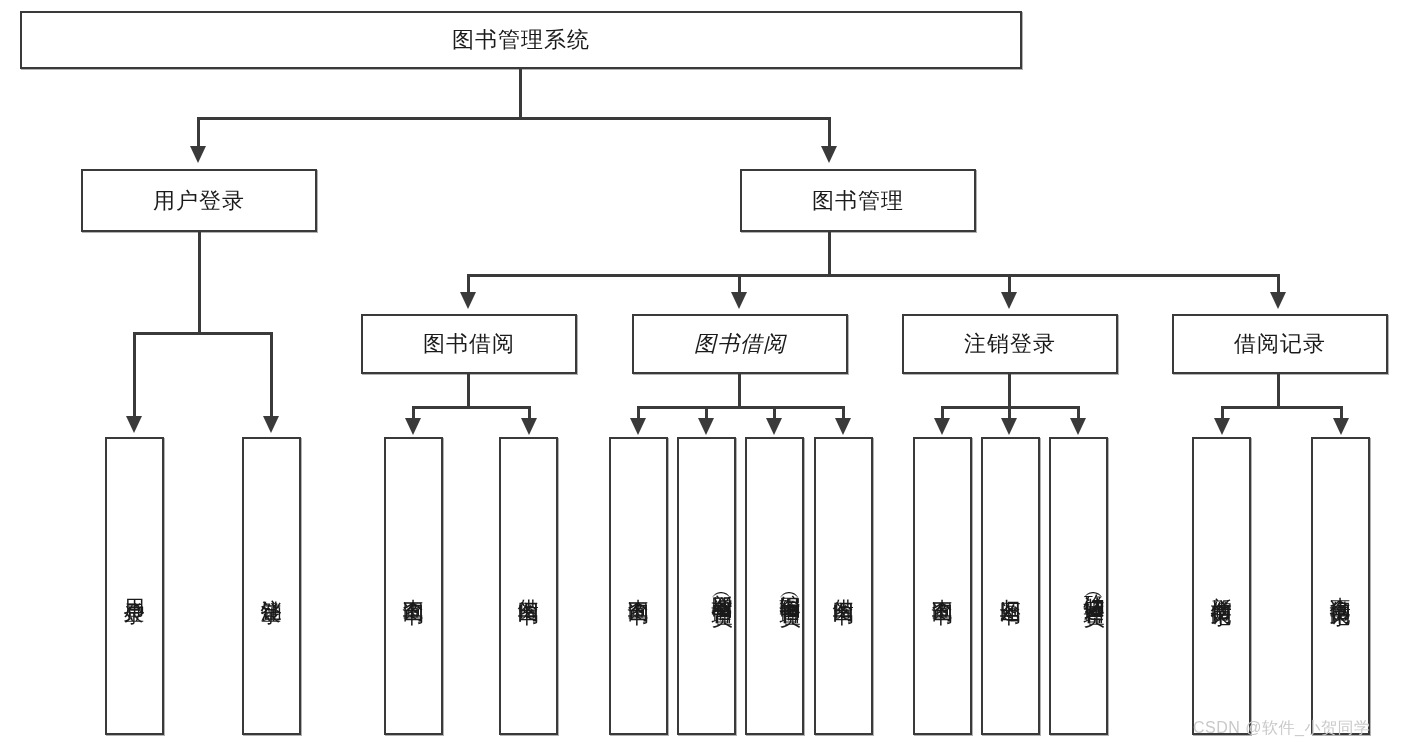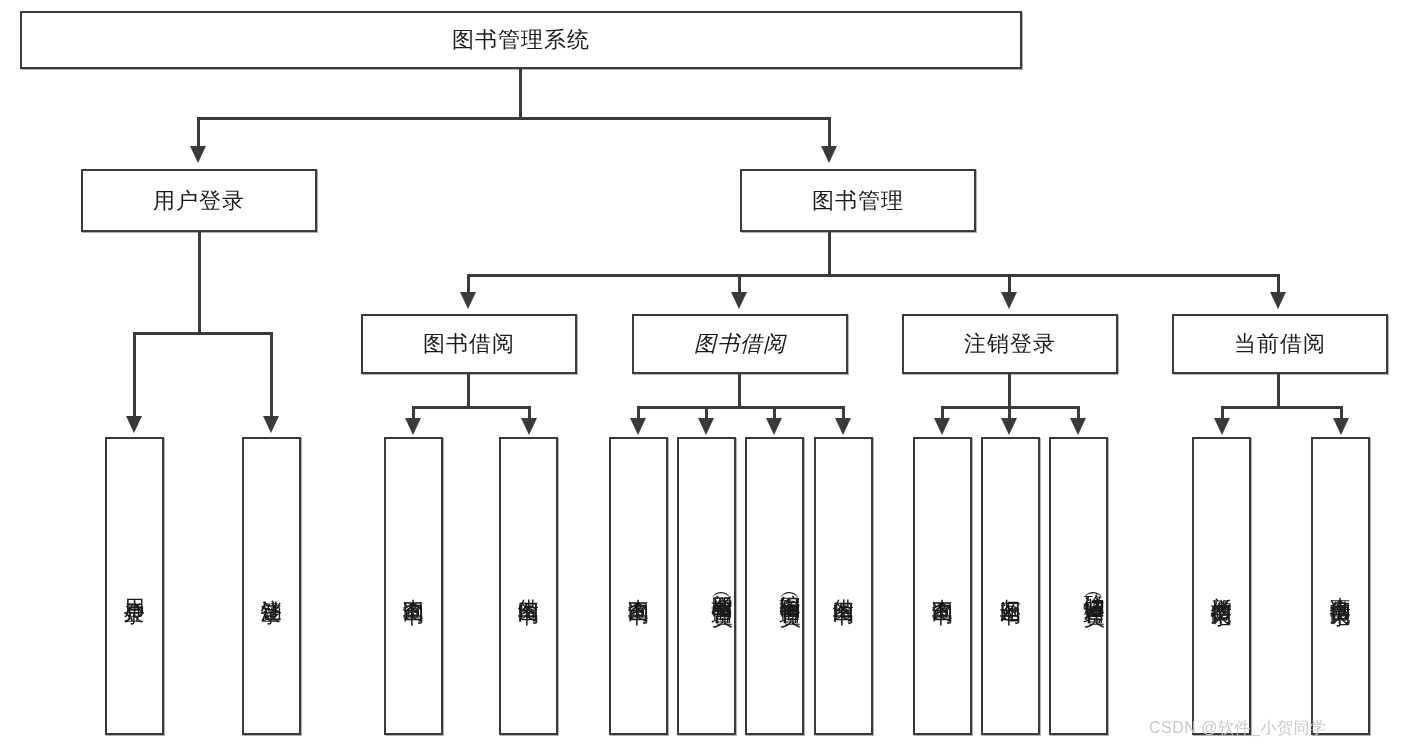--- a/index.html
+++ b/index.html
@@ -120,21 +120,21 @@
   <div class="node node-h" style="left:361px; top:314px; width:216px; height:60px;">
     <span>图书借阅</span>
   </div>
   <div class="node node-h" style="left:632px; top:314px; width:216px; height:60px;font-style:italic;">
     <span>图书借阅</span>
   </div>
   <div class="node node-h" style="left:902px; top:314px; width:216px; height:60px;">
     <span>注销登录</span>
   </div>
   <div class="node node-h" style="left:1172px; top:314px; width:216px; height:60px;">
-    <span>当前借阅</span>
+    <span>借阅记录</span>
   </div>
 
   <div class="edge edge-v" style="left:467px; top:374px; width:3px; height:34px;"></div>
   <div class="edge edge-h" style="left:412px; top:406px; width:119px; height:3px;"></div>
   <div class="edge edge-v" style="left:412px; top:406px; width:3px; height:14px;"></div>
   <div class="arrow" style="left:405px; top:418px;"></div>
   <div class="edge edge-v" style="left:528px; top:406px; width:3px; height:14px;"></div>
   <div class="arrow" style="left:521px; top:418px;"></div>
 
   <div class="edge edge-v" style="left:738px; top:374px; width:3px; height:34px;"></div>
@@ -201,15 +201,15 @@
     <span>确认归还（管理员）</span>
   </div>
 
   <div class="node node-v" style="left:1192px; top:437px; width:59px; height:298px;">
     <span>新增借阅记录</span>
   </div>
   <div class="node node-v" style="left:1311px; top:437px; width:59px; height:298px;">
     <span>查询借阅记录</span>
   </div>
 
-  <div class="watermark" style="left:1149px; top:718px;">CSDN @软件_小贺同学</div>
+  <div class="watermark" style="left:1193px; top:718px;">CSDN @软件_小贺同学</div>
 
 </div>
 
 </body></html>

